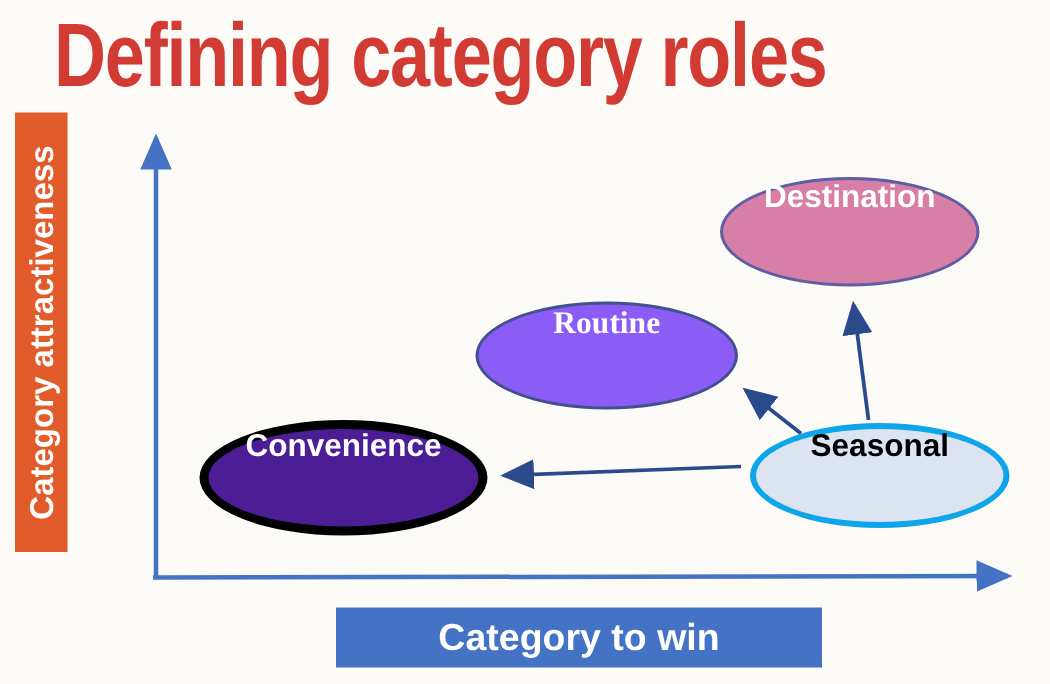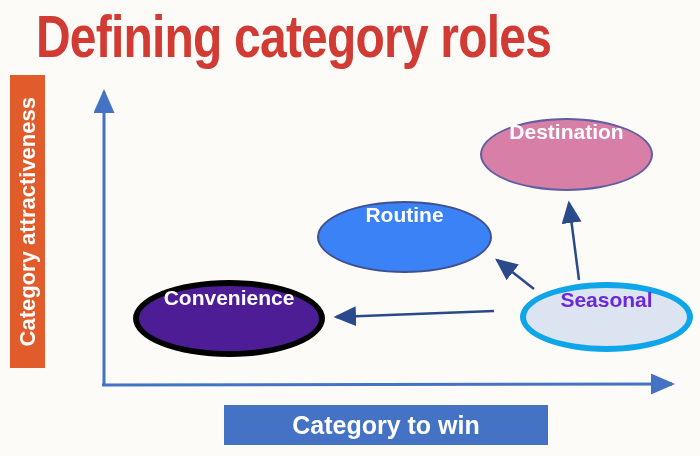--- a/index.html
+++ b/index.html
@@ -58,29 +58,29 @@
     justify-content: center;
     font-weight: bold;
     font-size: 21px;
   }
   .node-convenience {
     left: 133px; top: 280px; width: 192px; height: 77px;
     background: #4c1d95; border: 6px solid #000000; color: #FFFFFF;
   }
   .node-routine {
     left: 317px; top: 201px; width: 175px; height: 72px;
-    background: #3b82f6; border: 2px solid #41518F; color: #FFFFFF;
+    background: #8b5cf6; border: 2px solid #41518F; color: #FFFFFF; font-family: Liberation Serif, serif;
   }
   .node-destination {
     left: 480px; top: 118px; width: 173px; height: 73px;
     background: #D77FA6; border: 2px solid #5F5EA4; color: #FFFFFF;
   }
   .node-seasonal {
-    left: 520px; top: 282px; width: 173px; height: 70px;
-    background: #DBE4F0; border: 6px solid #0ea5e9; color: #6d28d9;
+    left: 500px; top: 282px; width: 173px; height: 70px;
+    background: #DBE4F0; border: 4px solid #0ea5e9; color: #000000;
   }
 
   .x-axis-banner {
     position: absolute;
     left: 224px; top: 405px;
     width: 324px; height: 40px;
     background: #4472C4;
     display: flex;
     align-items: center;
     justify-content: center;

